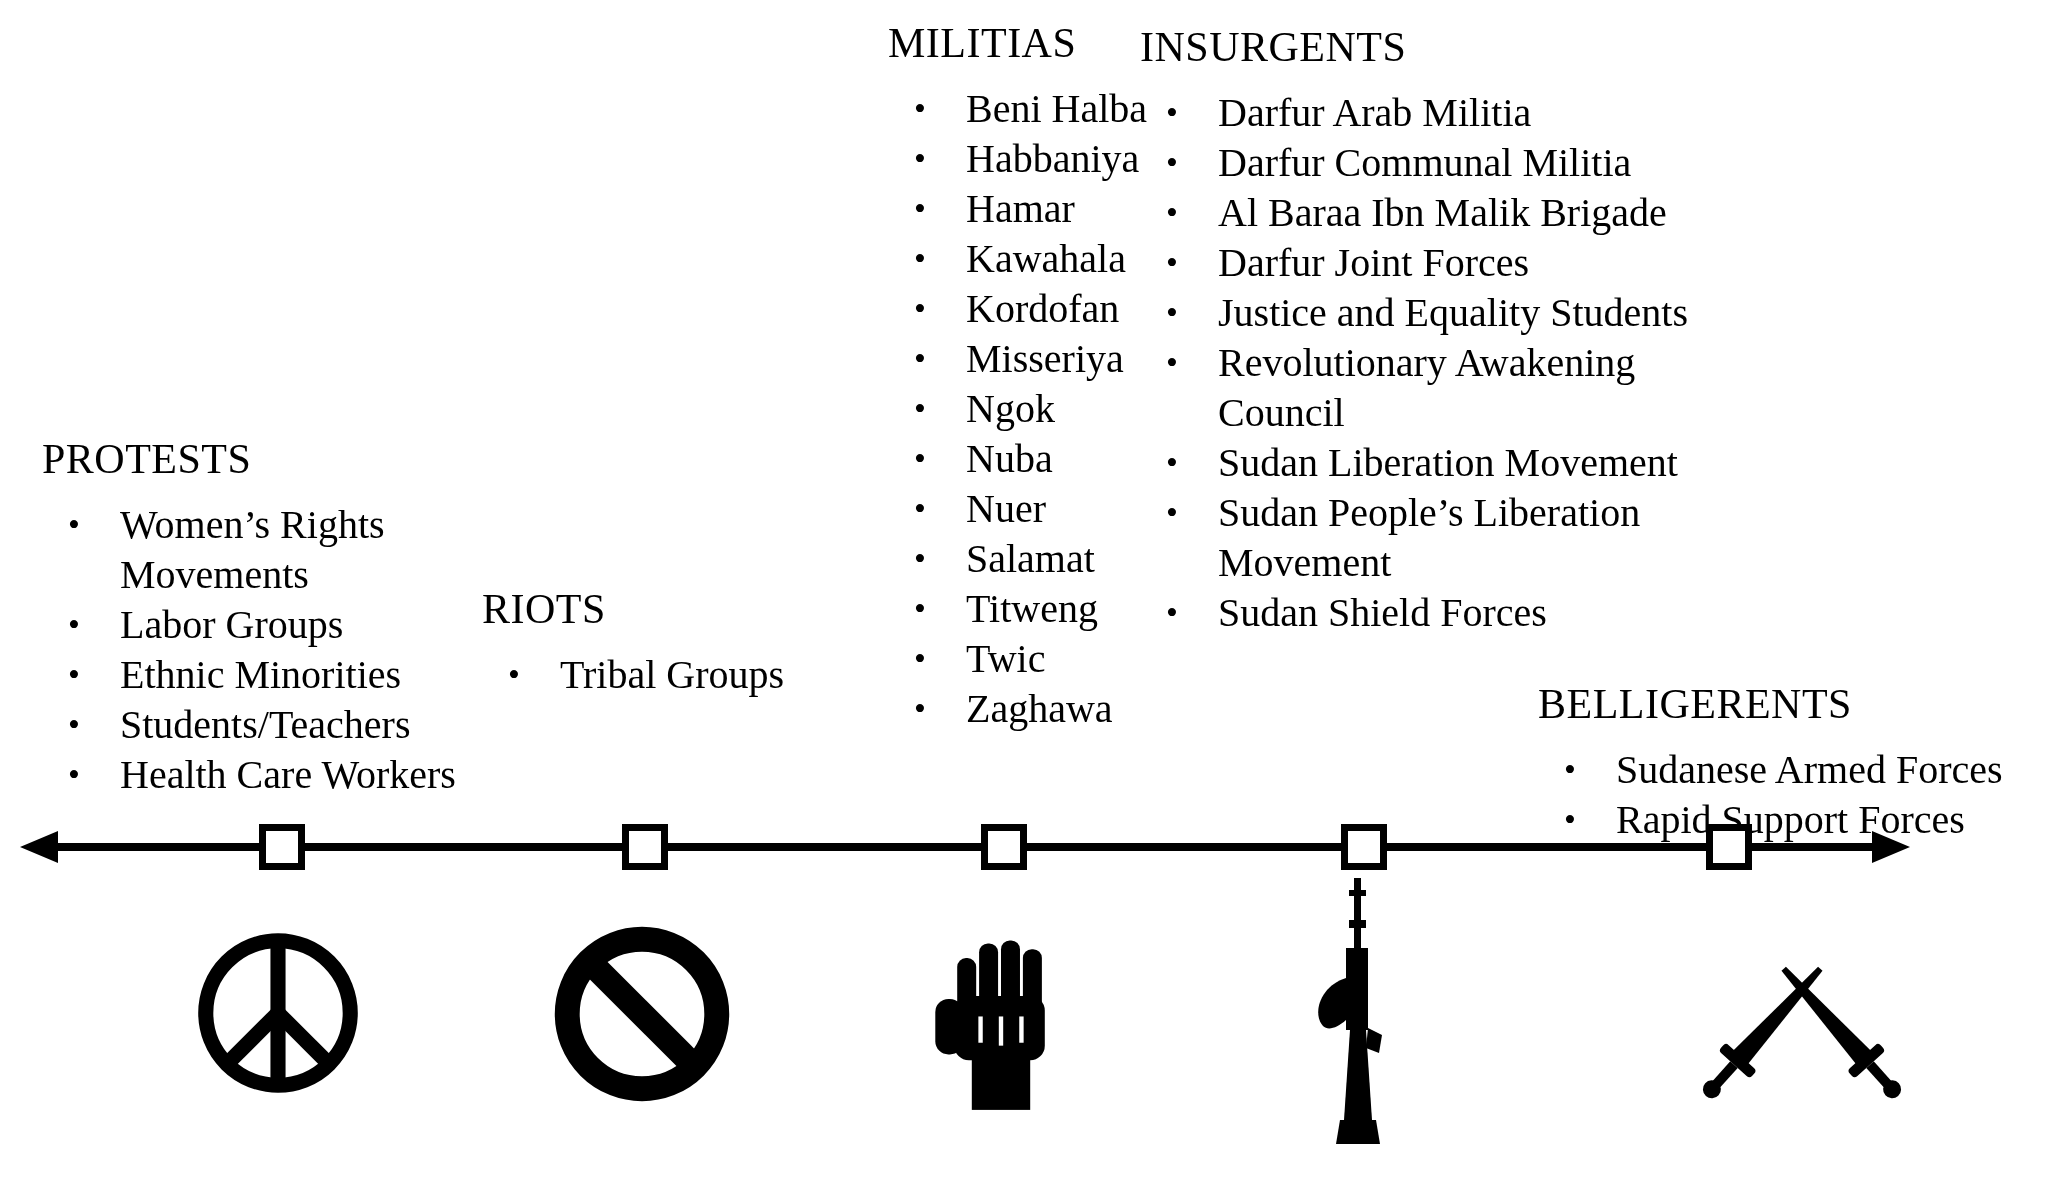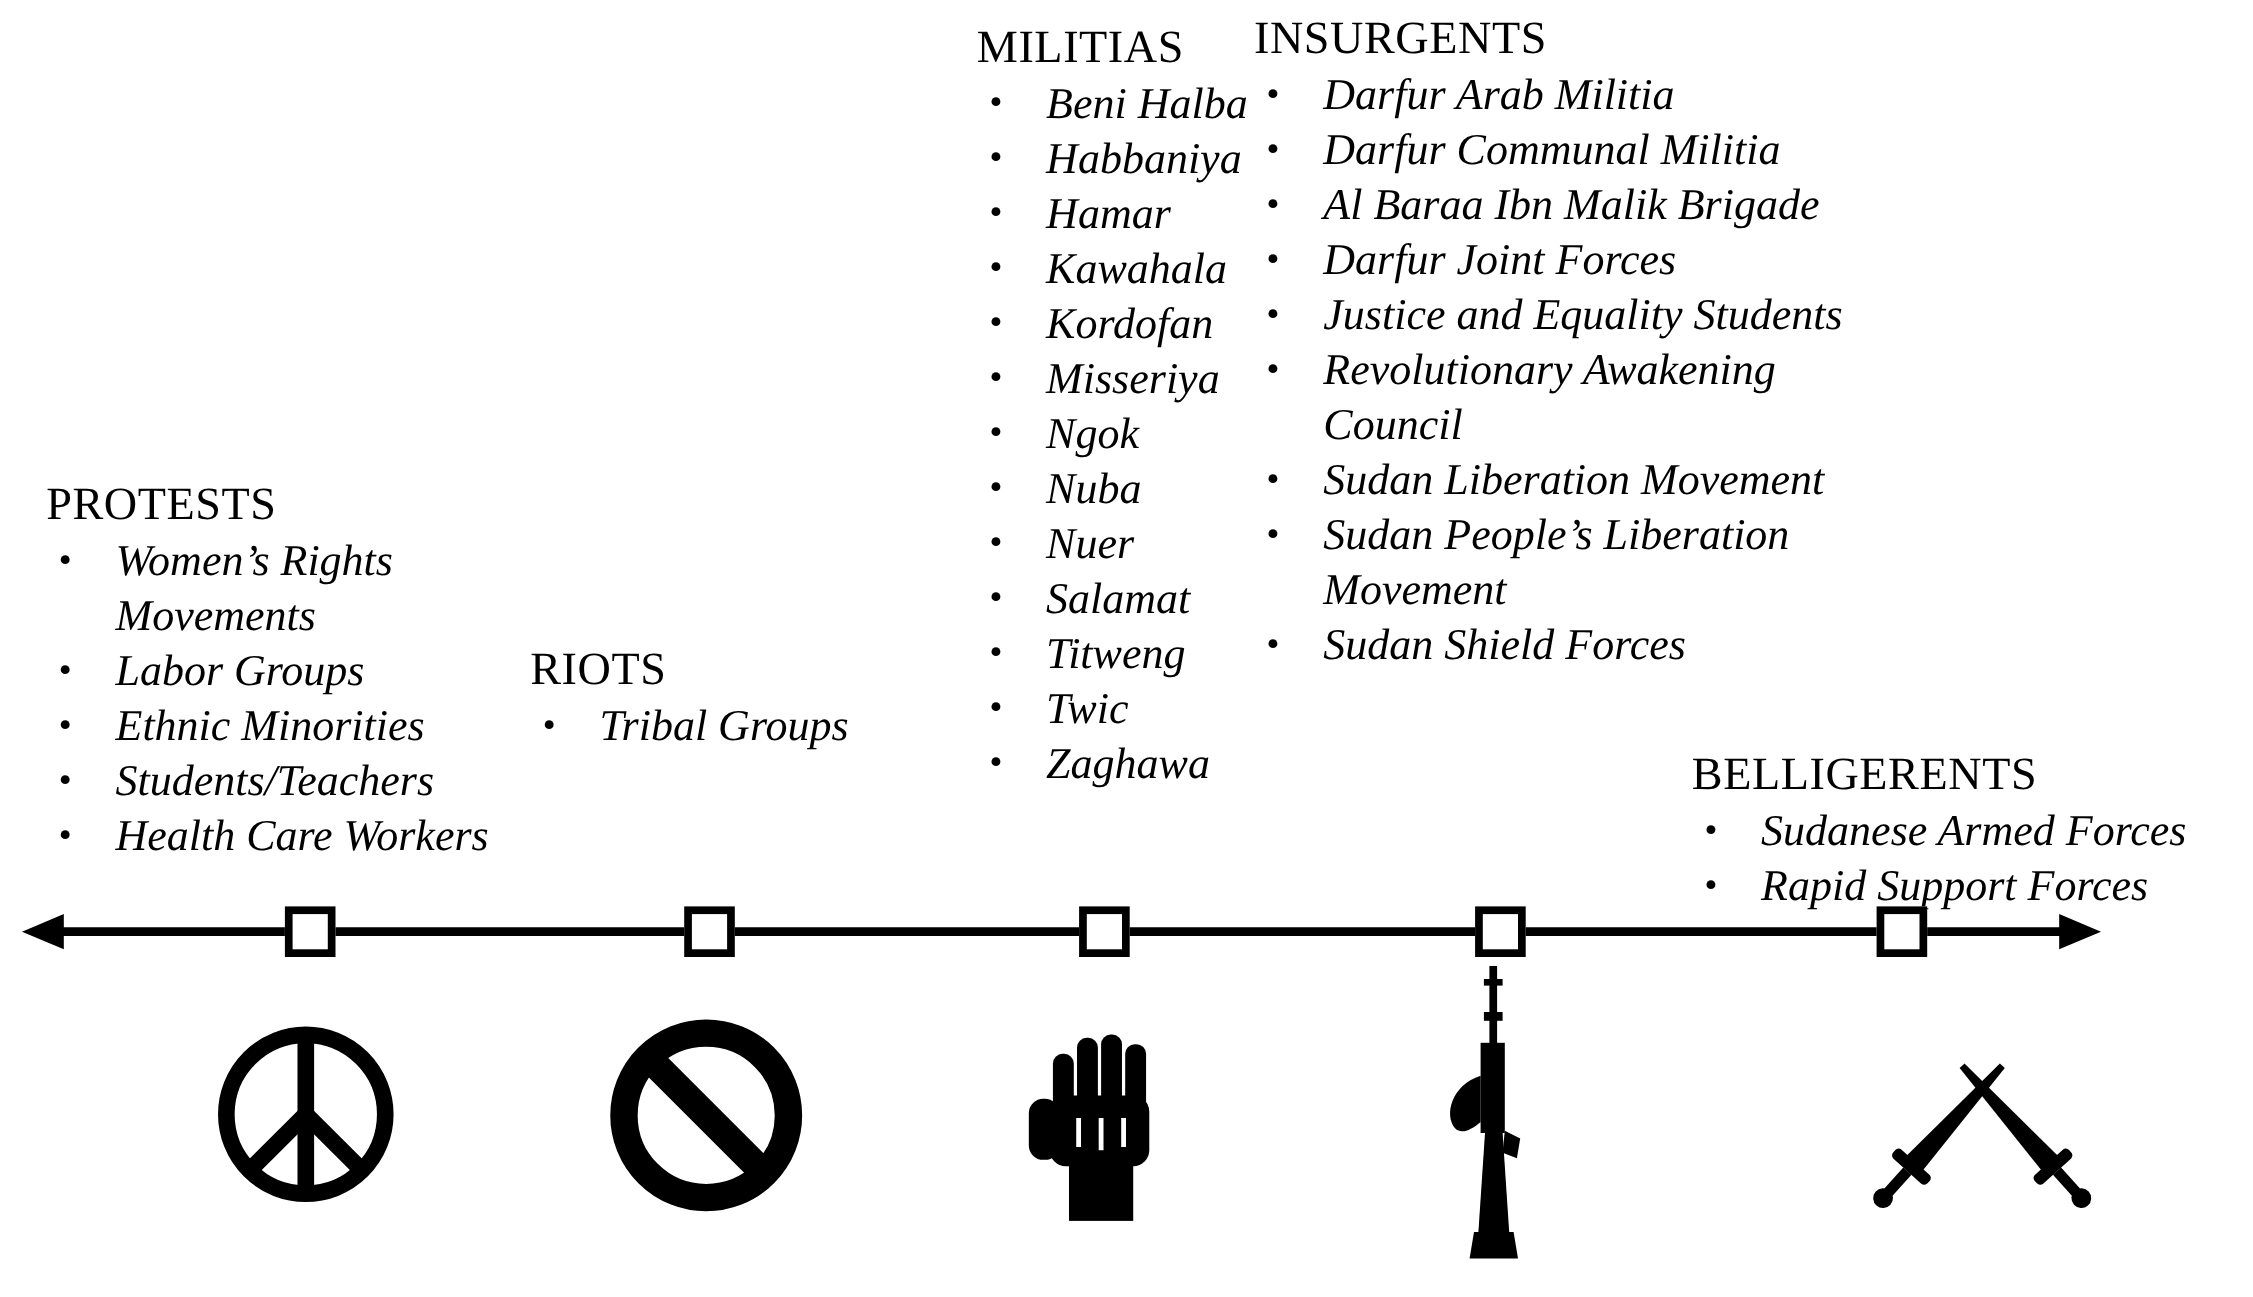--- a/index.html
+++ b/index.html
@@ -17,43 +17,42 @@
   .category { position: absolute; }
   .cat-title {
     font-size: 42px;
     font-weight: 400;
     line-height: 50px;
     margin: 0;
     letter-spacing: 0.5px;
   }
   .cat-list {
     list-style: none;
-    margin: 1px;
+    margin: 16px;
     padding: 0;
     font-size: 40px;
     line-height: 50px;
-    font-style: italic;
   }
   .cat-list li {
     position: relative;
     padding-left: 62px;
     white-space: pre-line;
   }
   .cat-list li::before {
     content: "\2022";
     position: absolute;
     left: 10px;
     top: 0;
     font-size: 34px;
   }
 
   .cat-protests     { left: 42px;   top: 434px; width: 480px; }
   .cat-riots        { left: 482px;  top: 584px; width: 360px; }
   .cat-militias     { left: 888px;  top: 18px;  width: 310px; }
-  .cat-insurgents   { left: 1140px; top: 10px;  width: 670px; }
+  .cat-insurgents   { left: 1140px; top: 22px;  width: 670px; }
   .cat-belligerents { left: 1538px; top: 679px; width: 510px; }
 
   
   .timeline-svg {
     position: absolute;
     left: 20px;
     top: 825px;
     width: 1890px;
     height: 44px;
   }

